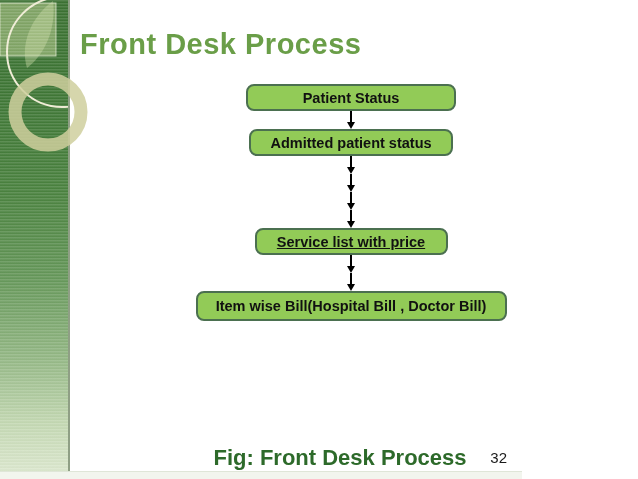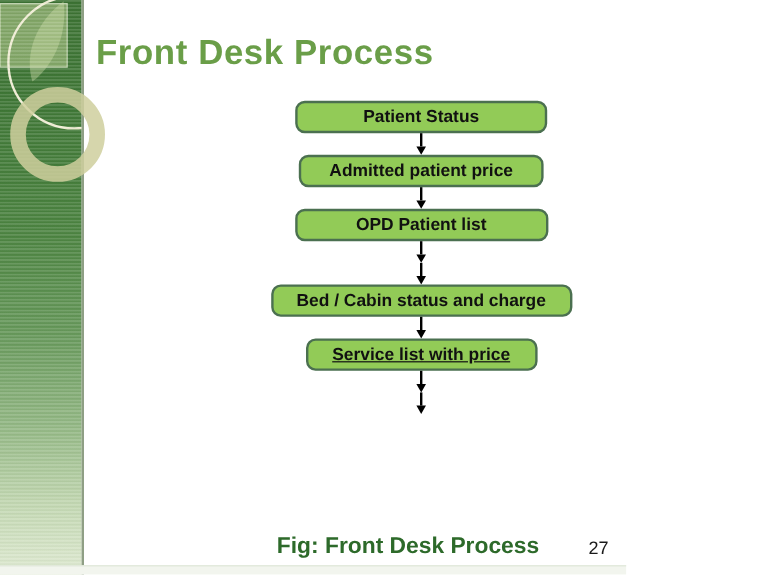--- a/index.html
+++ b/index.html
@@ -33,21 +33,21 @@
   .ring-svg { position:absolute; left:0; top:66px; z-index:2; pointer-events:none; }
 
   
   .title {
     position:absolute; left:80px; top:28px;
     font-size:29px; font-weight:bold; color:#6a9e48;
     letter-spacing:0.5px; z-index:3;
   }
   .caption {
     position:absolute; left:100px; top:445px; width:480px;
-    text-align:center; font-size:19px; font-weight:bold; color:#2d6a2a;
+    text-align:center; font-size:22px; font-weight:bold; color:#2d6a2a;
     z-index:3;
   }
   .pagenum {
     position:absolute; right:15px; top:449px;
     font-size:15px; color:#1a1a1a; z-index:3;
   }
 
   
   .flow {
     position:absolute; left:100px; top:84px; width:502px;
@@ -96,47 +96,46 @@
   </svg>
 
   <div class="title">Front Desk Process</div>
 
   <div class="flow">
     <div class="step s0">Patient Status</div>
     <div class="arrow">
         <i class="line"></i>
         <i class="head"></i>
       </div>
-    <div class="step s1">Admitted patient price</div>
-    <div class="arrow">
-        <i class="line"></i>
-        <i class="head"></i>
-      </div>
-    <div class="step s2">OPD Patient list</div>
+    <div class="step s1">Admitted patient status</div>
     <div class="arrow">
         <i class="line"></i>
         <i class="head"></i>
       </div>
     <div class="arrow">
         <i class="line"></i>
         <i class="head"></i>
       </div>
-    <div class="step s4">Bed / Cabin status and charge</div>
+    <div class="arrow">
+        <i class="line"></i>
+        <i class="head"></i>
+      </div>
     <div class="arrow">
         <i class="line"></i>
         <i class="head"></i>
       </div>
     <div class="step s5">Service list with price</div>
     <div class="arrow">
         <i class="line"></i>
         <i class="head"></i>
       </div>
     <div class="arrow">
         <i class="line"></i>
         <i class="head"></i>
       </div>
+    <div class="step s7">Item wise Bill(Hospital Bill , Doctor Bill)</div>
   </div>
 
   <div class="caption">Fig: Front Desk Process</div>
-  <div class="pagenum">27</div>
+  <div class="pagenum">32</div>
 
   <div class="bottom-band"></div>
 </div>
 
 </body></html>

